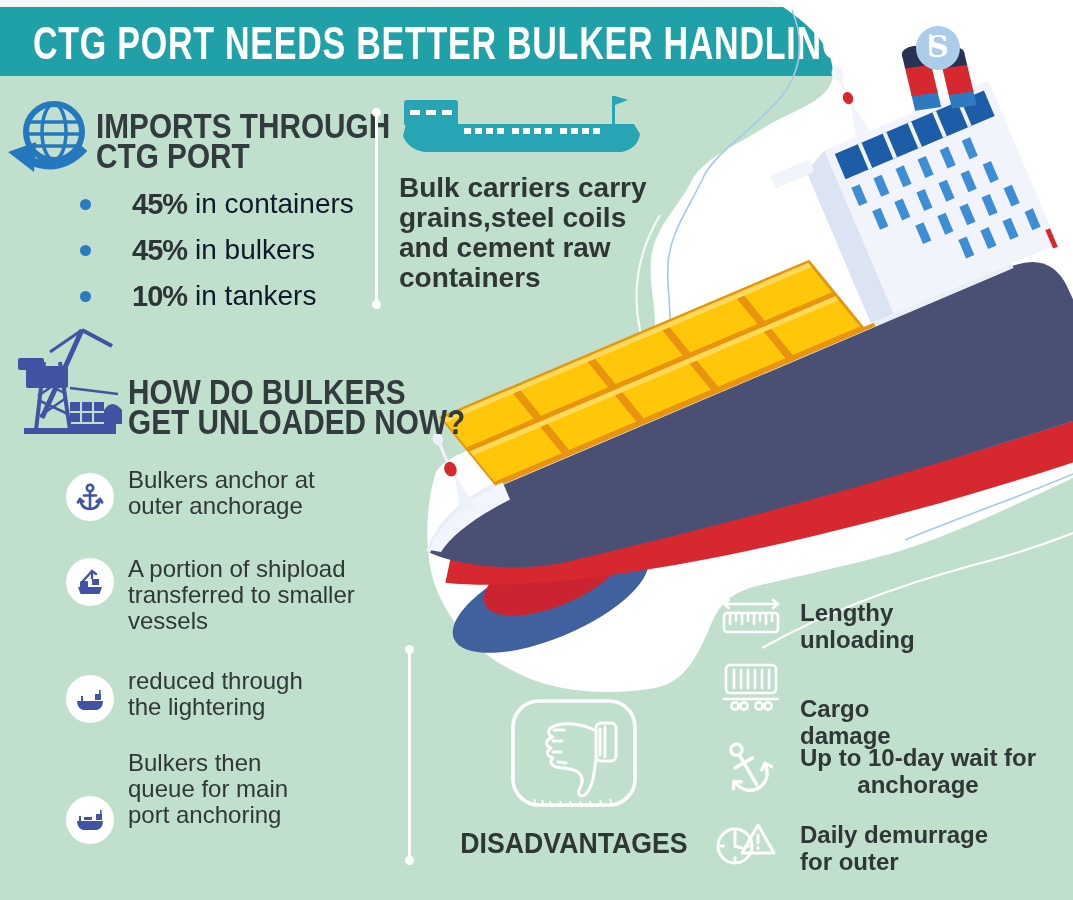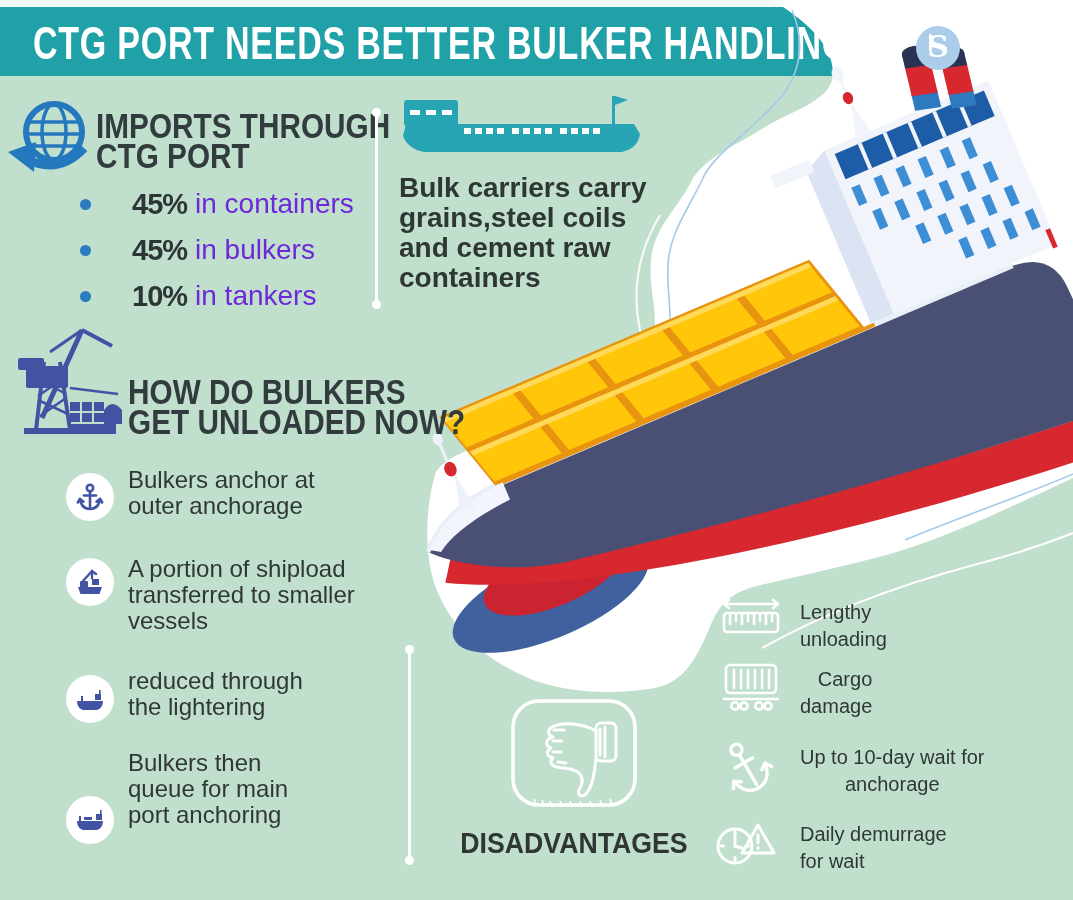--- a/index.html
+++ b/index.html
@@ -31,21 +31,21 @@
   #bg-art{left:0;top:0;z-index:2;pointer-events:none;}
   
   .z{z-index:3;}
   .cond{transform:scaleX(.85);transform-origin:0 0;}
   .h2{font-size:35px;font-weight:700;line-height:30px;color:#323B3D;white-space:nowrap;}
   #imports-heading{left:96px;top:111px;}
   #how-heading{left:128px;top:377px;}
   .imp-row{left:80px;height:40px;display:flex;align-items:center;white-space:nowrap;}
   .imp-dot{width:11px;height:11px;border-radius:50%;background:#2B7BBF;margin-right:16px;flex:0 0 auto;}
   .imp-val{font-size:29px;font-weight:700;letter-spacing:-1px;color:#2D3536;margin-left:25px;}
-  .imp-lab{font-size:28px;color:#6d28d9;margin-left:8px;}
+  .imp-lab{font-size:28px;color:#0f172a;margin-left:8px;}
   #imp-row-0{top:184px;} #imp-row-1{top:230px;} #imp-row-2{top:276px;}
   #bulk-note{left:399px;top:173px;font-size:28px;font-weight:700;line-height:30px;color:#2E3734;}
   .divider{width:3px;background:#fff;border-radius:2px;z-index:3;}
   .divider:before,.divider:after{
     content:"";position:absolute;left:-3px;width:9px;height:9px;border-radius:50%;background:#fff;
   }
   .divider:before{top:-4px;} .divider:after{bottom:-4px;}
   #divider-1{left:375px;top:112px;height:193px;}
   #divider-2{left:408px;top:649px;height:212px;}
   
@@ -55,22 +55,22 @@
   }
   #step-circle-0{top:473px;} #step-circle-1{top:558px;} #step-circle-2{top:675px;} #step-circle-3{top:796px;}
   .step-text{left:128px;font-size:24px;line-height:26px;color:#2F3836;white-space:nowrap;}
   #step-text-0{top:467px;} #step-text-1{top:556px;} #step-text-2{top:668px;} #step-text-3{top:750px;}
   
   #thumb-box{left:508px;top:697px;}
   #disadv-label{
     left:448px;top:827px;width:252px;text-align:center;font-size:29px;font-weight:700;
     color:#2E3734;transform:scaleX(.92);transform-origin:50% 0;white-space:nowrap;
   }
-  .dis-text{left:800px;font-size:20px;line-height:27px;color:#2F3836;white-space:nowrap;}
-  #dis-text-0{top:599px;} #dis-text-1{top:666px;text-align:right;} #dis-text-2{top:744px;text-align:center;} #dis-text-3{top:821px;}
+  .dis-text{left:800px;font-size:24px;line-height:27px;color:#2F3836;white-space:nowrap;font-weight:bold;}
+  #dis-text-0{top:599px;} #dis-text-1{top:695px;} #dis-text-2{top:744px;text-align:center;} #dis-text-3{top:821px;}
   .dis-icon{z-index:3;}
   #dis-icon-0{left:720px;top:597px;} #dis-icon-1{left:722px;top:661px;}
   #dis-icon-2{left:716px;top:735px;} #dis-icon-3{left:712px;top:813px;}
   #globe-icon{left:4px;top:96px;} #bulkship-icon{left:398px;top:94px;} #crane-icon{left:6px;top:318px;}
   .line{display:block;}
 </style>
 </head>
 <body>
 
 <div class="abs" id="top-sliver"></div>
@@ -457,14 +457,14 @@
       <line x1="23" y1="44.5" x2="23" y2="47"></line>
     <line x1="9" y1="33" x2="11.5" y2="33"></line>
       <line x1="34.5" y1="33" x2="37" y2="33"></line>
     <polygon points="46,12 62,40 30,40"></polygon>
     <line x1="46" y1="22" x2="46" y2="30"></line>
       <line x1="46" y1="34.5" x2="46" y2="35.5"></line>
   </g>
 </svg>
 <div class="abs dis-text z" id="dis-text-3">
   <span class="line">Daily demurrage</span>
-  <span class="line">for wait</span>
+  <span class="line">for outer</span>
 </div>
 
 </body></html>

